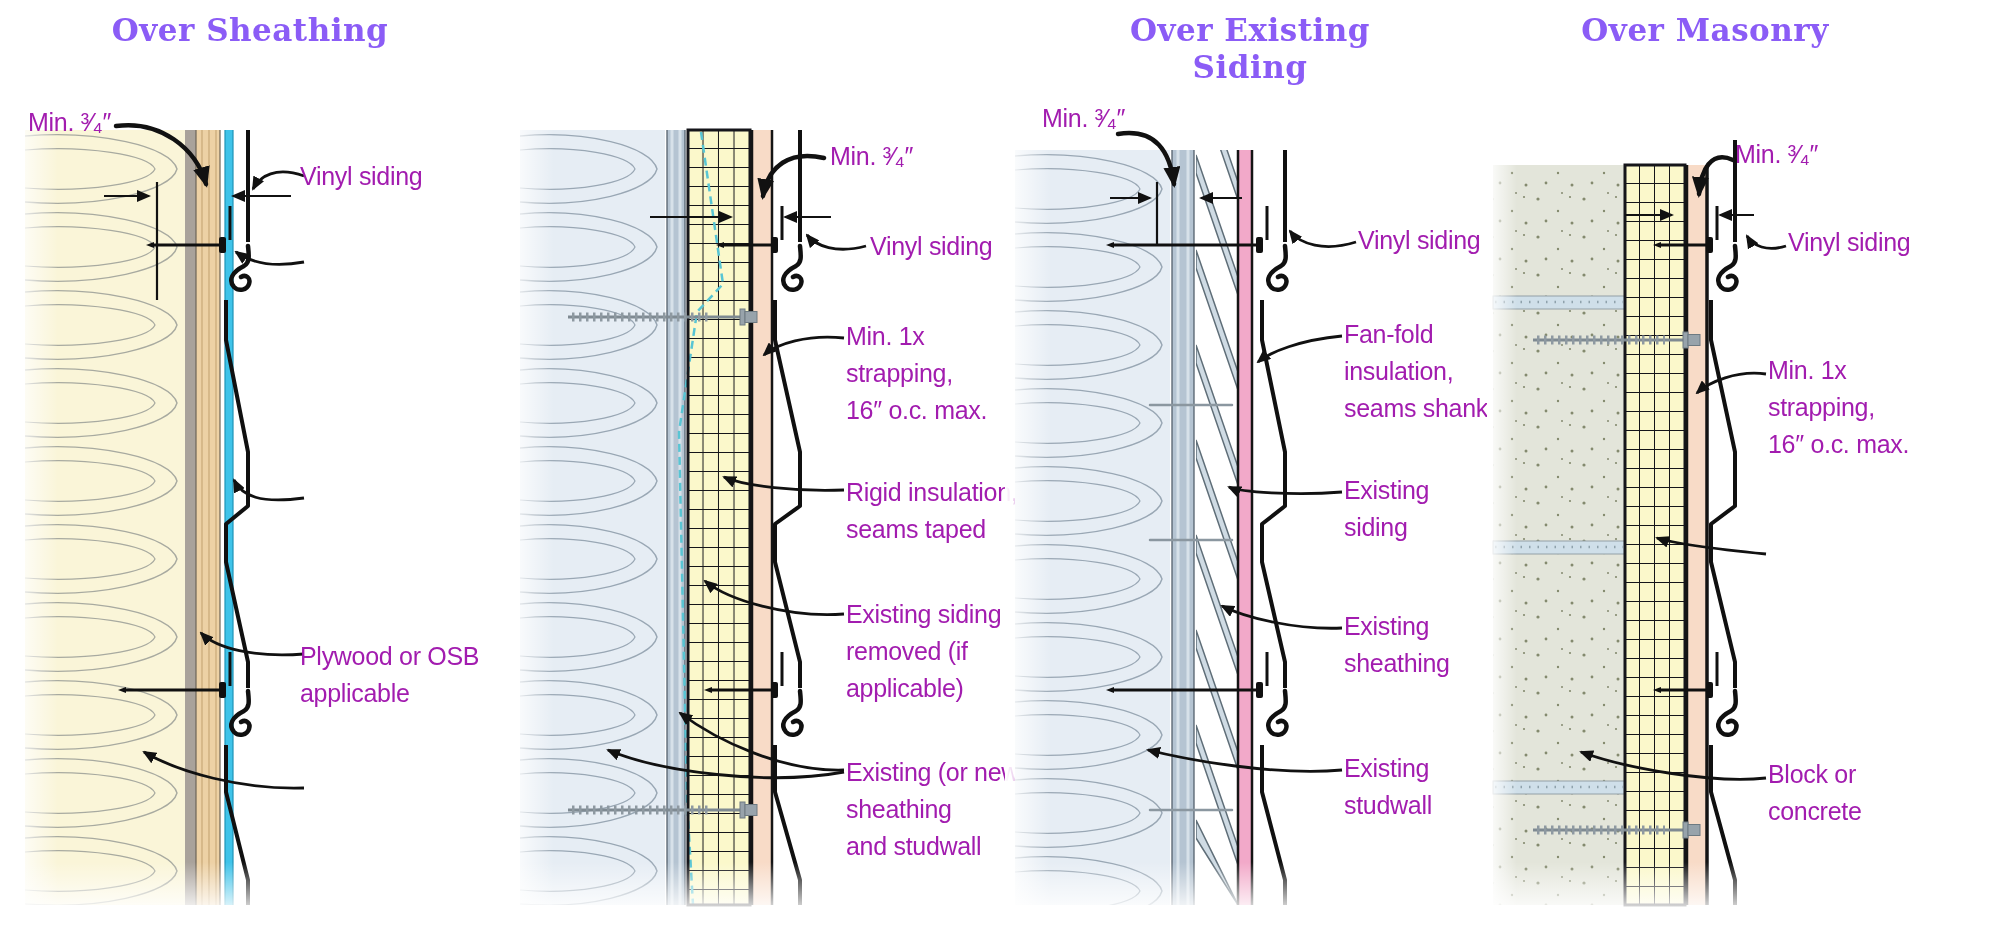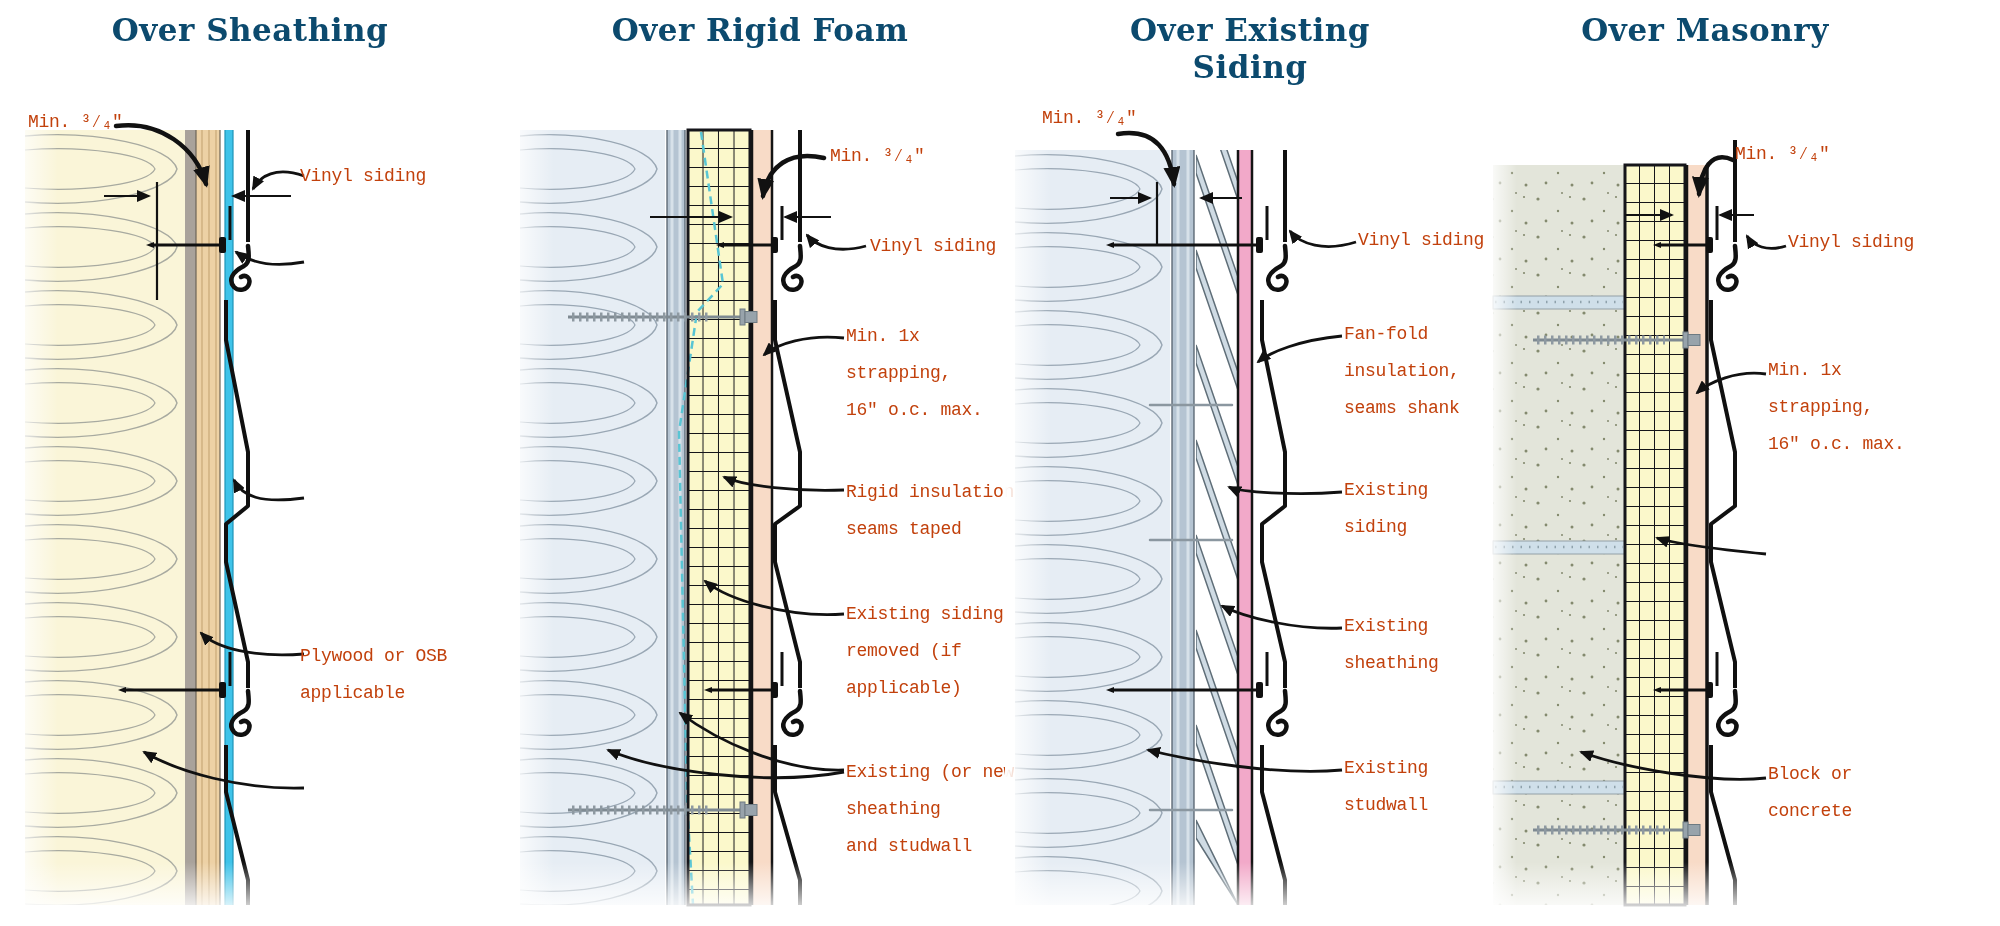--- a/index.html
+++ b/index.html
@@ -1,23 +1,23 @@
 <!DOCTYPE html>
 <html><head>
 <meta charset="utf-8">
 <style>
   html,body{margin:0;padding:0;}
   body{width:2000px;height:926px;background:#ffffff;position:relative;overflow:hidden;
        font-family:"Liberation Sans","DejaVu Sans",sans-serif;}
   .panel{position:absolute;top:0;height:926px;}
   .title{position:absolute;top:12px;left:0;text-align:center;
          font-family:"DejaVu Serif","Liberation Serif",serif;font-weight:bold;
-         font-size:31px;line-height:37px;color:#0c4a6e;letter-spacing:.5px;white-space:pre-line;}
-  .lbl{position:absolute;font-size:18px;line-height:37px;color:#c2410c;
-       letter-spacing:-.3px;white-space:pre-line;font-family:Liberation Mono, monospace;}
+         font-size:31px;line-height:37px;color:#8b5cf6;letter-spacing:.5px;white-space:pre-line;}
+  .lbl{position:absolute;font-size:25px;line-height:37px;color:#a21caf;
+       letter-spacing:-.3px;white-space:pre-line;}
   svg.draw{position:absolute;left:0;top:0;}
   .hk{stroke:#101010;stroke-width:4.5;fill:none;stroke-linecap:round;stroke-linejoin:round;}
   .prof{stroke:#101010;stroke-width:4;fill:none;stroke-linejoin:round;}
   .hem{stroke:#101010;stroke-width:3;fill:none;}
   .dim{stroke:#111;stroke-width:2.2;fill:none;}
   .ldr{stroke:#111;stroke-width:2.8;fill:none;}
   .big{stroke:#111;stroke-width:4.5;fill:none;stroke-linecap:round;}
   .nail line{stroke:#101010;stroke-width:3;}
   .nail rect,.nail polygon{fill:#101010;}
   .gnail{stroke:#8b97a0;stroke-width:2.5;stroke-linecap:round;}
@@ -124,21 +124,20 @@
     </g>
   </svg>
   <div class="fade-left" style="left:12px"></div>
   <div class="lbl" style="left:28px;top:104px">Min. ³⁄₄″</div>
   <div class="lbl" style="left:300px;top:158px">Vinyl siding</div>
   <div class="lbl" style="left:300px;top:638px">Plywood or OSB
 applicable</div>
 </div>
 
 <div class="panel" style="left:500px;width:560px">
-  <div class="title" style="width:520px">Over Rigid Foam</div>
   <svg class="draw" width="560" height="926" viewBox="0 0 560 926">
     <g>
       <rect x="20" y="130" width="145" height="775" fill="#e6edf4"></rect>
       <rect x="20" y="130" width="145" height="775" fill="url(#battB)"></rect>
     </g>
     <g>
       <rect x="167" y="130" width="18" height="775" fill="#b5c4d2"></rect>
       <path d="M172,130 V905 M180,130 V905" stroke="#d7e1e9" stroke-width="3"></path>
       <path d="M167,130 V905 M185,130 V905" stroke="#55616d" stroke-width="1.3"></path>
     </g>

